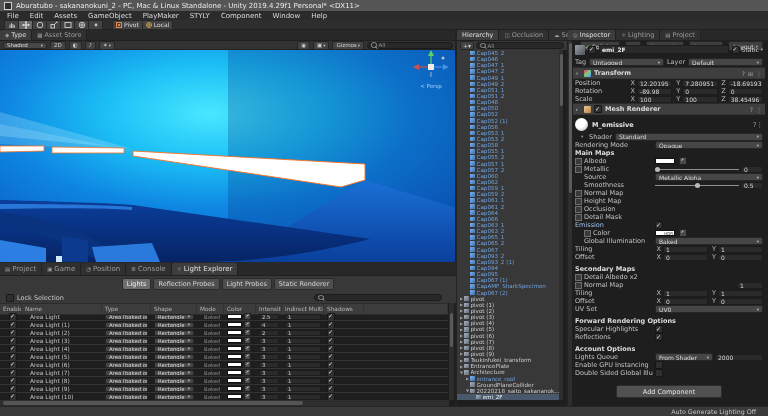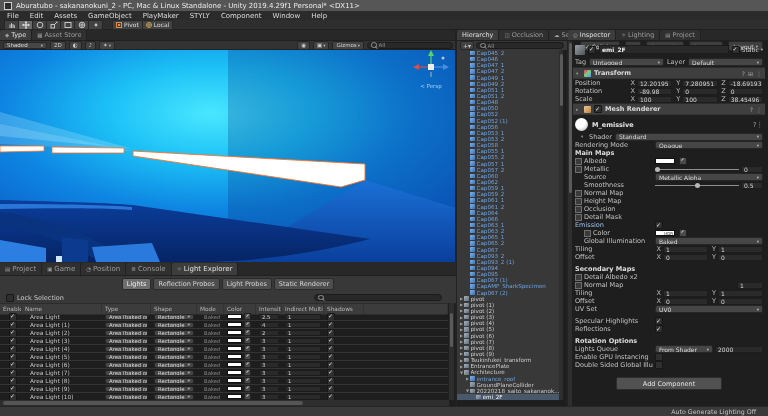--- a/index.html
+++ b/index.html
@@ -960,34 +960,35 @@
   </div>
   <div class="mrow">
     <span class="ml">UV Set</span>
     <span class="mv">
         <span class="dd" style="flex:1">
           <span>UV0</span>
         </span>
       </span>
   </div>
   <div class="gap4"></div>
+  <div class="msec">Forward Rendering Options</div>
   <div class="mrow">
     <span class="ml">Specular Highlights</span>
       <span class="mv">
         <span class="cb on"></span>
       </span>
   </div>
   <div class="mrow">
     <span class="ml">Reflections</span>
       <span class="mv">
         <span class="cb on"></span>
       </span>
   </div>
   <div class="gap4"></div>
-  <div class="msec">Rotation Options</div>
+  <div class="msec">Account Options</div>
   <div class="mrow">
     <span class="ml">Lights Queue</span>
     <span class="mv">
         <span class="dd" style="width:58px;flex:none">
           <span>From Shader</span>
         </span>
         <span class="fld" style="flex:1">2000</span>
       </span>
   </div>
   <div class="mrow">

